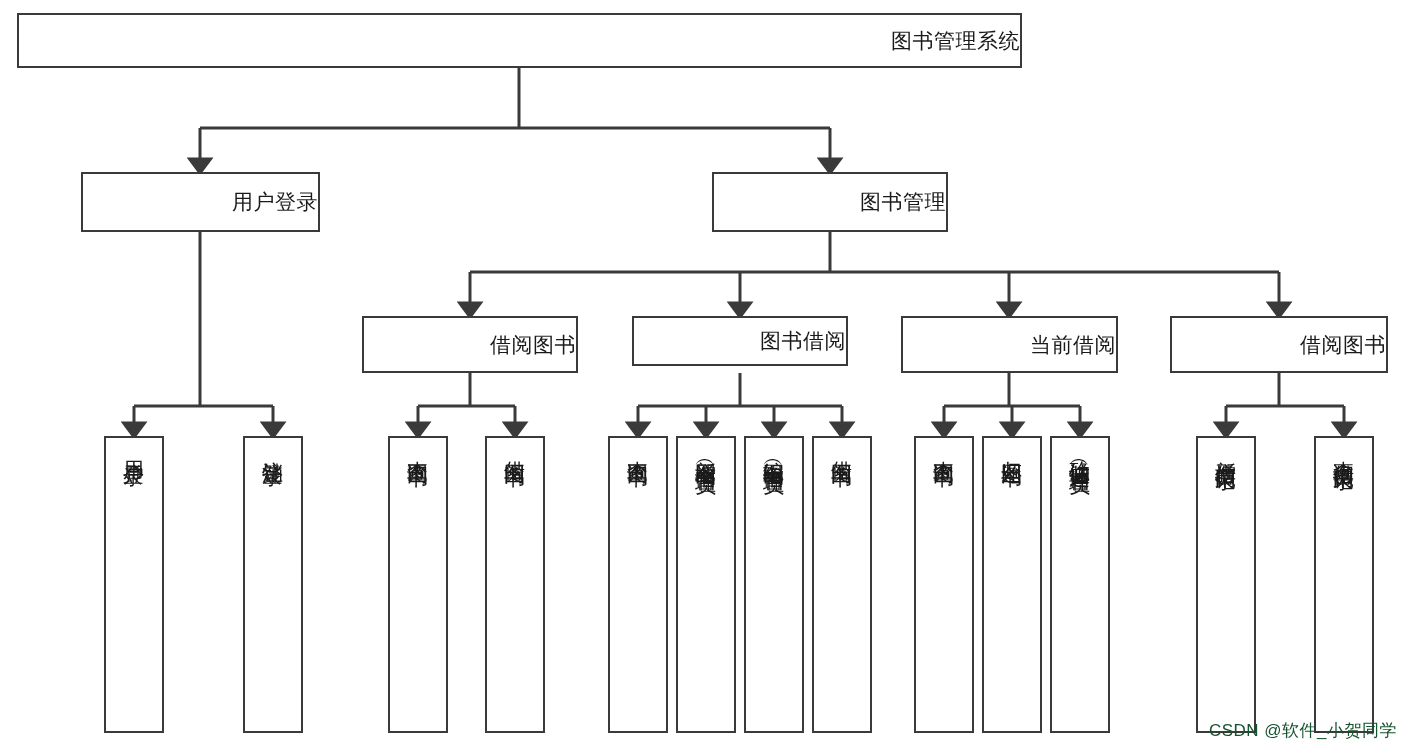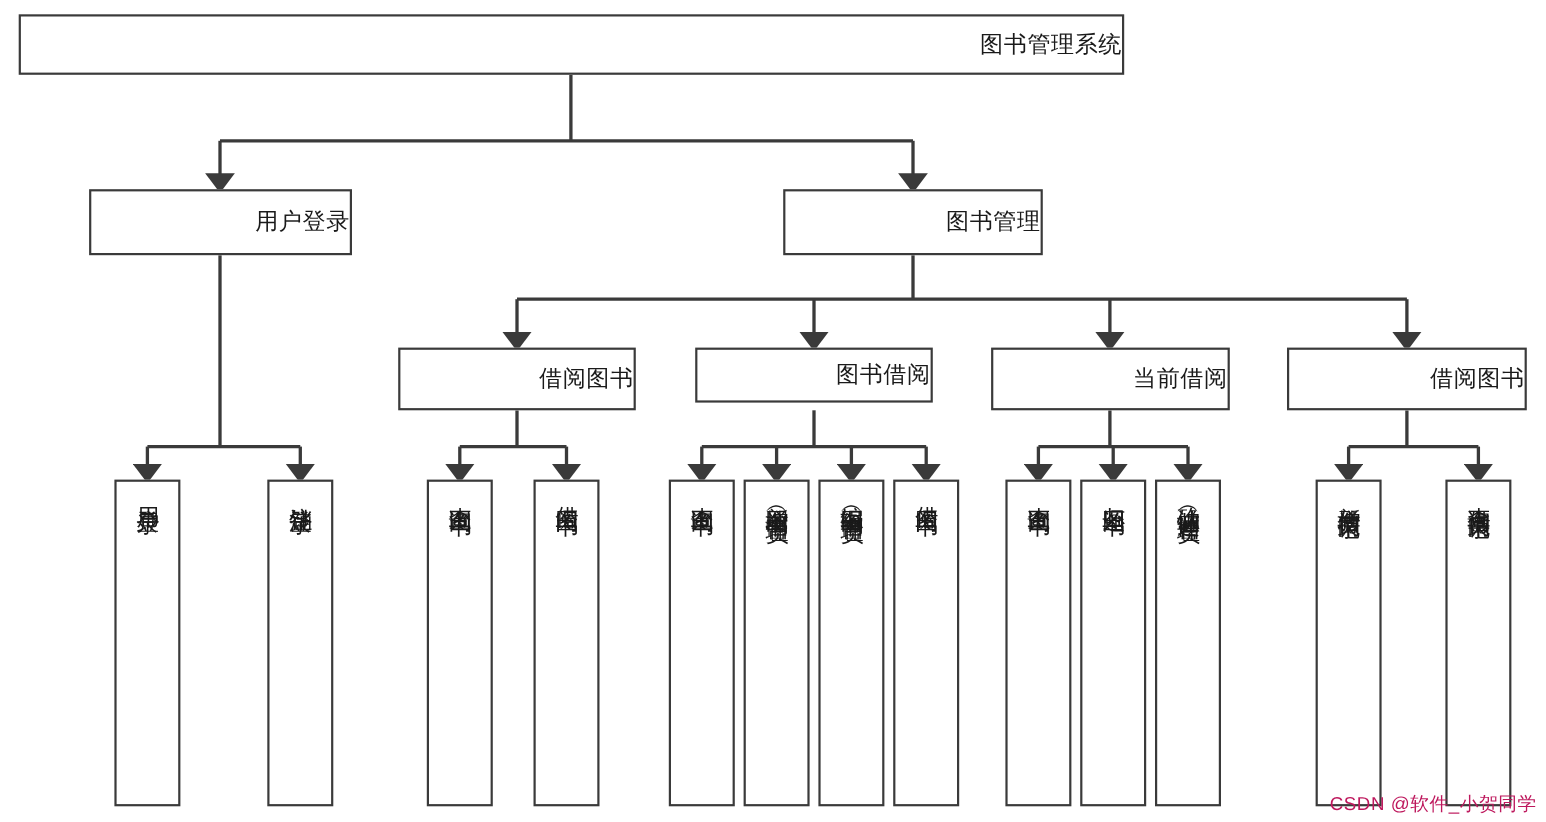--- a/index.html
+++ b/index.html
@@ -57,21 +57,21 @@
     text-orientation: upright;
     line-height: 1.0;
     letter-spacing: 2px;
     white-space: nowrap;
   }
   .watermark {
     position: absolute;
     right: 8px;
     bottom: 5px;
     font-size: 17px;
-    color: #be185d;
+    color: #14532d;
     letter-spacing: 0.5px;
     white-space: nowrap;
   }
 </style>
 </head>
 <body>
 
 <div id="canvas">
 
   <svg class="edges" viewBox="0 0 1405 747">

